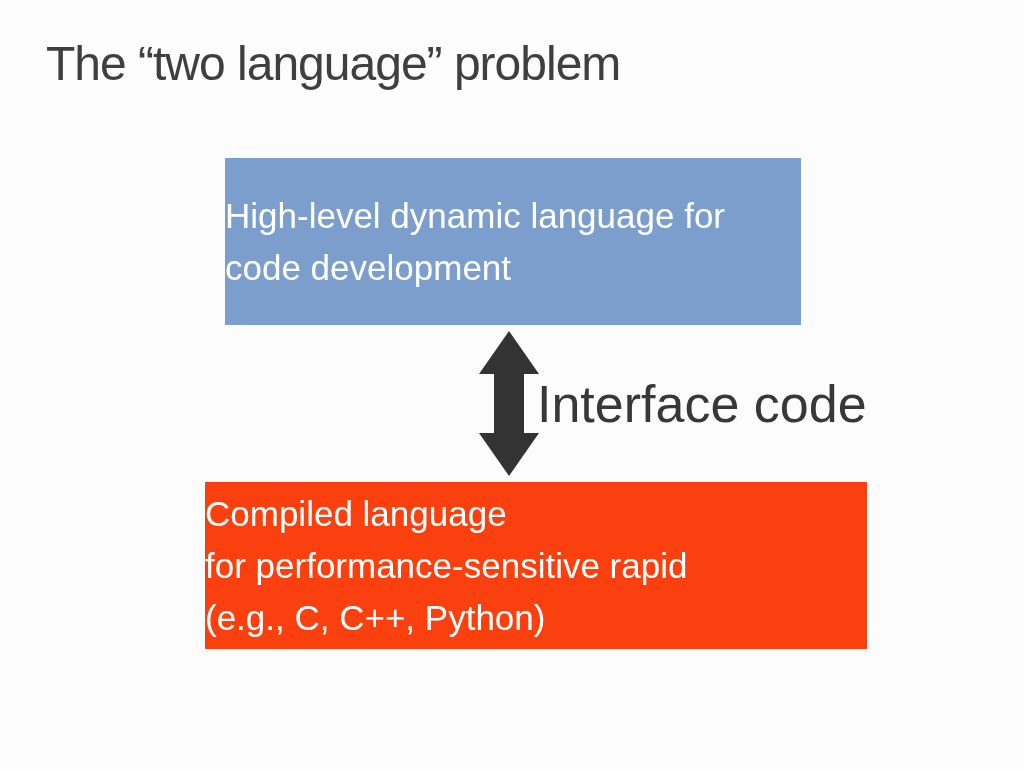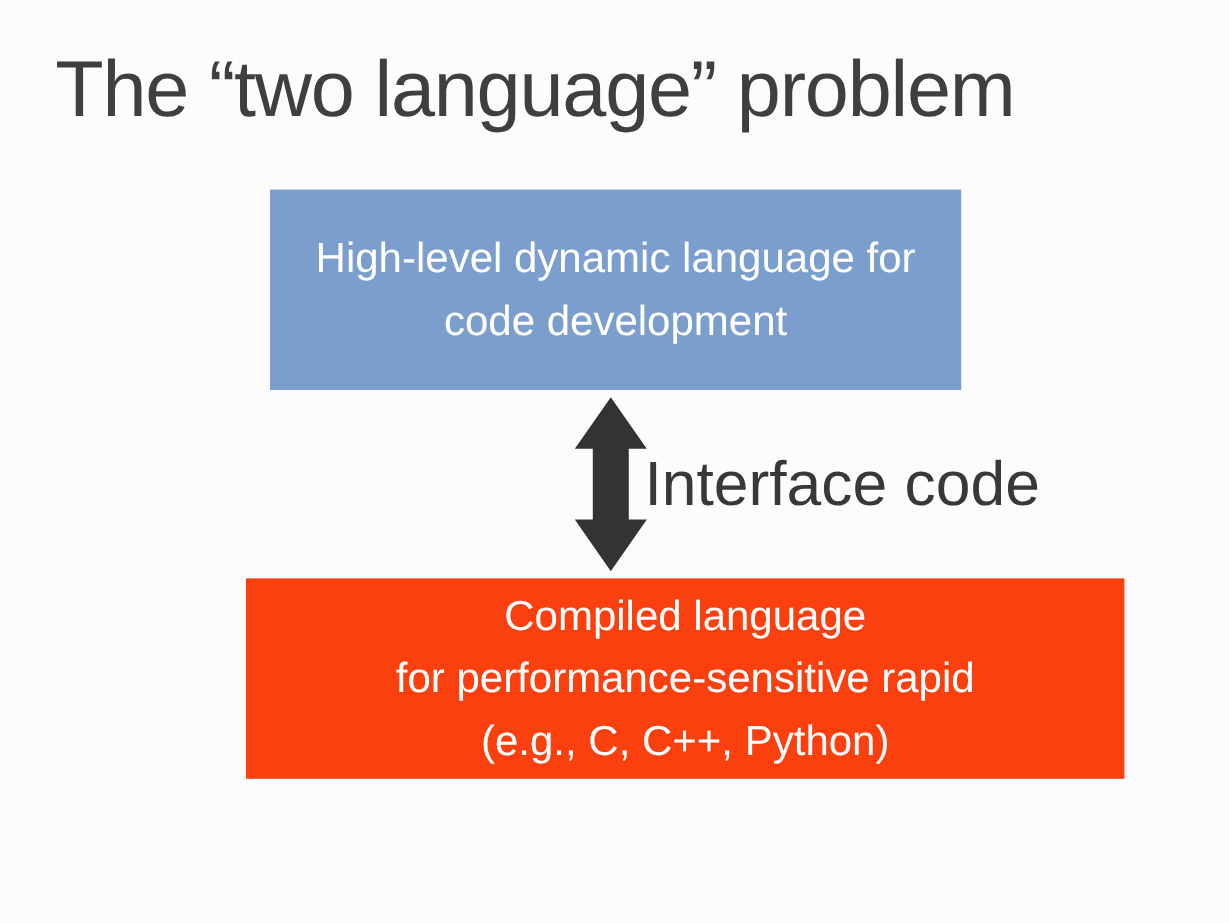--- a/index.html
+++ b/index.html
@@ -16,50 +16,50 @@
   }
   .slide {
     position: absolute;
     inset: 0;
   }
   .title {
     position: absolute;
     left: 46px;
     top: 36px;
     margin: 0;
-    font-size: 66px;
+    font-size: 48px;
     font-weight: 300;
     letter-spacing: -1px;
     color: var(--title-color, #3f3f3f);
     white-space: nowrap;
     font-family: "Liberation Sans", sans-serif;
   }
   .box {
     position: absolute;
     display: flex;
     flex-direction: column;
     justify-content: center;
-    align-items: center;
+    align-items: flex-start;
     text-align: center;
     color: var(--box-text, #ffffff);
     font-size: 35px;
     line-height: 52px;
     font-weight: 400;
   }
   .box-high {
     left: 225px;
     top: 158px;
     width: 576px;
     height: 167px;
     background: var(--blue, #7b9ecd);
   }
   .box-compiled {
     left: 205px;
     top: 482px;
-    width: 732px;
+    width: 662px;
     height: 167px;
     background: var(--orange, #fb400f);
   }
   .arrow-svg {
     position: absolute;
     left: 478px;
     top: 331px;
     width: 62px;
     height: 145px;
   }

